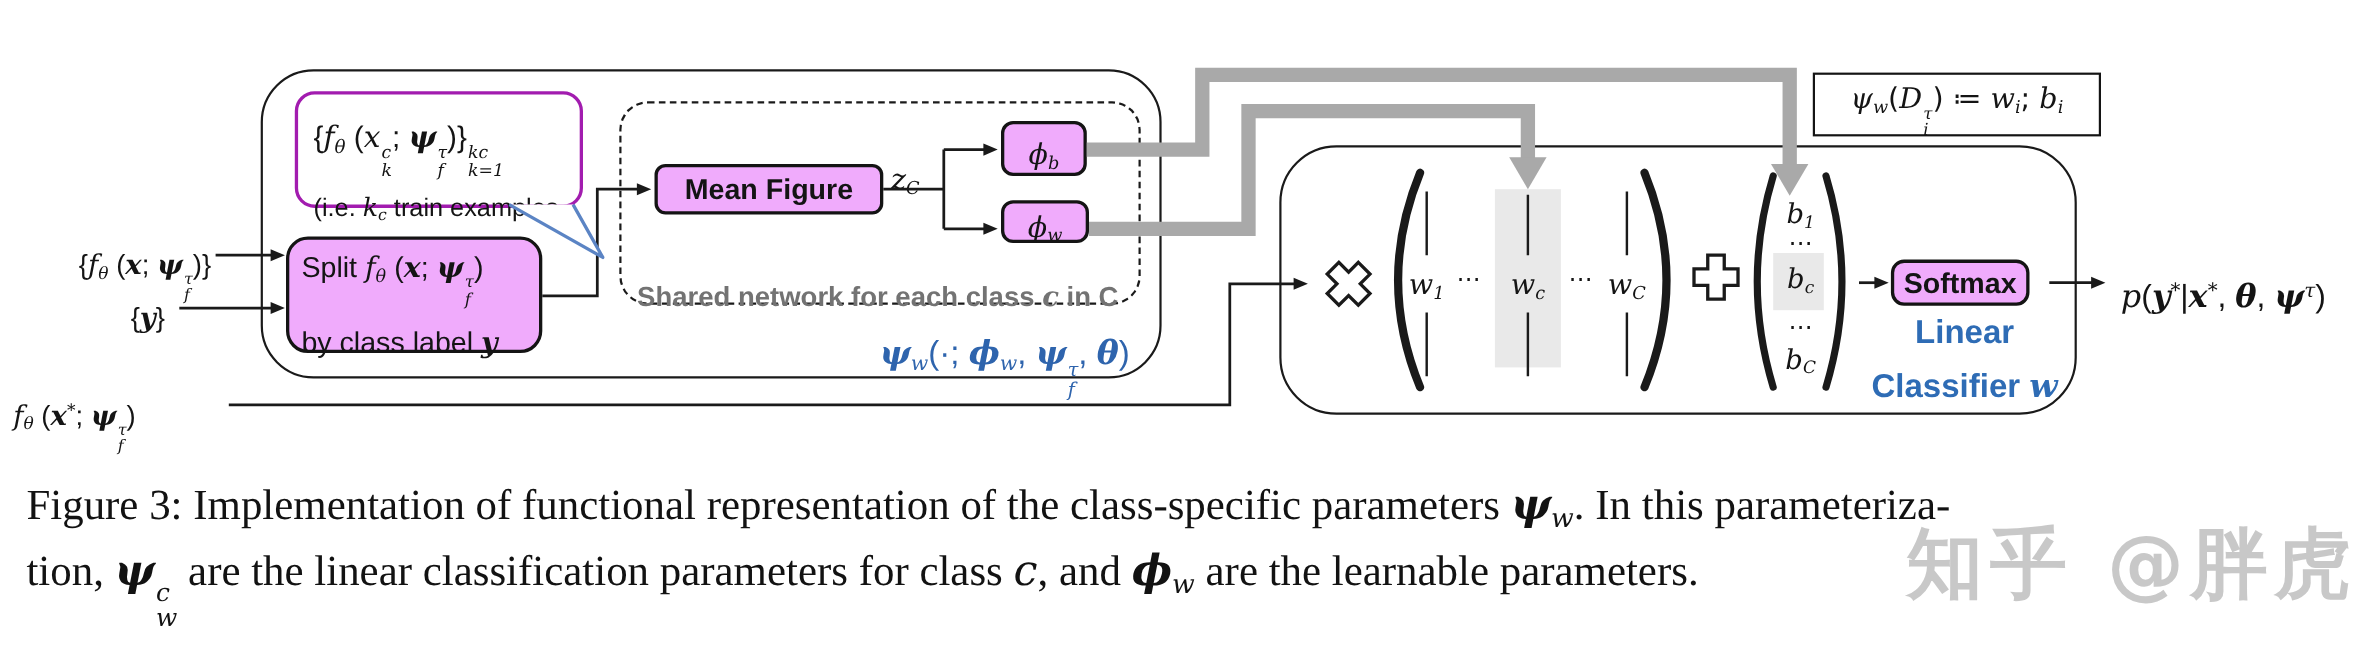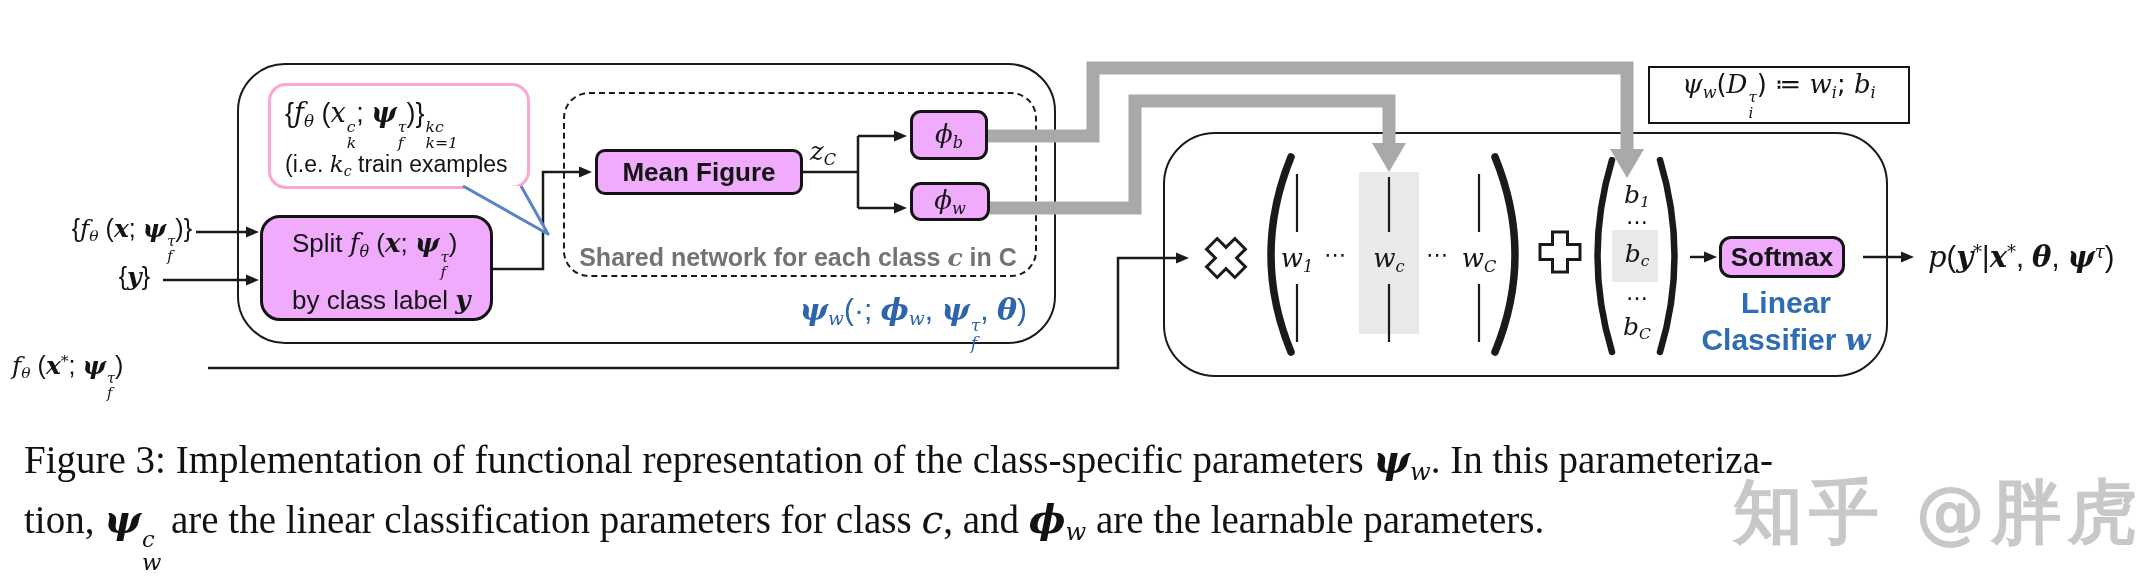--- a/index.html
+++ b/index.html
@@ -3,29 +3,29 @@
 <meta charset="utf-8">
 <style>
   html,body{margin:0;padding:0;background:#ffffff;}
   .canvas{position:relative;width:2150px;height:588px;background:#fff;overflow:hidden;
           font-family:"Liberation Sans",sans-serif;color:#141414;}
   .abs{position:absolute;}
   
   .obox{position:absolute;left:237px;top:63px;width:815px;height:277px;border:2.5px solid #1a1a1a;border-radius:48px;background:#fff;}
   .dbox{position:absolute;left:563px;top:92px;width:470px;height:181px;border:2.5px dashed #1a1a1a;border-radius:26px;background:#fff;}
   .rbox{position:absolute;left:1163px;top:132px;width:721px;height:241px;border:2.5px solid #1a1a1a;border-radius:52px;background:#fff;}
-  .bubble{position:absolute;left:268px;top:83px;width:262px;height:106px;border:3px solid #f9a8d4;border-radius:18px;background:#fff;padding:6px 10px 0 14px;box-sizing:border-box;}
+  .bubble{position:absolute;left:268px;top:83px;width:262px;height:106px;border:3px solid #a21caf;border-radius:18px;background:#fff;padding:6px 10px 0 14px;box-sizing:border-box;}
   .sbox{position:absolute;background:#f0abfc;border:3px solid #141414;border-radius:14px;box-sizing:border-box;
         display:flex;align-items:center;justify-content:center;}
   .defbox{position:absolute;left:1648px;top:66px;width:258px;height:54px;border:2px solid #141414;background:#fff;
           display:flex;align-items:center;justify-content:center;font-size:26px;
           font-family:"DejaVu Sans","Liberation Sans",sans-serif;}
   .hl{position:absolute;background:#e9e9e9;}
   
-  .m{font-size:26px;white-space:nowrap;}
+  .m{font-size:26px;white-space:nowrap;margin-top:12px;}
   .mk-t{font-style:normal;}
   .mk-i{font-family:"DejaVu Serif","Liberation Serif",serif;font-style:italic;}
   .mk-bi{font-family:"DejaVu Serif","Liberation Serif",serif;font-style:italic;font-weight:bold;}
   .mk-sub{font-family:"DejaVu Serif","Liberation Serif",serif;font-style:italic;font-size:0.62em;vertical-align:-0.28em;}
   .mk-sup{font-family:"DejaVu Serif","Liberation Serif",serif;font-style:italic;font-size:0.62em;vertical-align:0.5em;}
   .mk-ss{display:inline-flex;flex-direction:column;font-family:"DejaVu Serif","Liberation Serif",serif;
          font-style:italic;font-size:0.58em;line-height:1.02;vertical-align:-0.62em;text-align:left;margin-left:1px;}
   .mk-ss span{display:block;}
   .blue{color:#737373;}
   .mlab{position:absolute;text-align:center;font-size:26px;}
@@ -51,21 +51,21 @@
         </span><span class="mk-t">; </span><span class="mk-bi">ψ</span><span class="mk-ss">
           <span>τ</span>
           <span>f</span>
         </span><span class="mk-t">)}</span><span class="mk-ss">
           <span>kc</span>
           <span>k=1</span>
         </span></div>
     <div class="m" style="font-size:23px;line-height:27px;"><span class="mk-t">(i.e. </span><span class="mk-i">k</span><span class="mk-sub">c</span><span class="mk-t"> train examples</span></div>
   </div>
 
-  <div class="sbox" style="left:260px;top:215px;width:233px;height:106px;border-radius:20px;flex-direction:column;align-items:flex-start;padding:4px 0 0 29px;">
+  <div class="sbox" style="left:260px;top:215px;width:233px;height:106px;border-radius:20px;flex-direction:column;align-items:flex-start;padding:4px 0 0 11px;">
     <div class="m" style="font-size:26px;line-height:44px;"><span class="mk-t">Split </span><span class="mk-i">f</span><span class="mk-sub">θ</span><span class="mk-t"> (</span><span class="mk-bi">x</span><span class="mk-t">; </span><span class="mk-bi">ψ</span><span class="mk-ss">
           <span>τ</span>
           <span>f</span>
         </span><span class="mk-t">)</span></div>
     <div class="m" style="font-size:26px;line-height:38px;"><span class="mk-t">by class label </span><span class="mk-bi">y</span></div>
   </div>
 
   <div class="m abs" style="left:8px;top:214px;width:184px;text-align:right;font-size:25px;"><span class="mk-t">{</span><span class="mk-i">f</span><span class="mk-sub">θ</span><span class="mk-t"> (</span><span class="mk-bi">x</span><span class="mk-t">; </span><span class="mk-bi">ψ</span><span class="mk-ss">
         <span>τ</span>
         <span>f</span>

